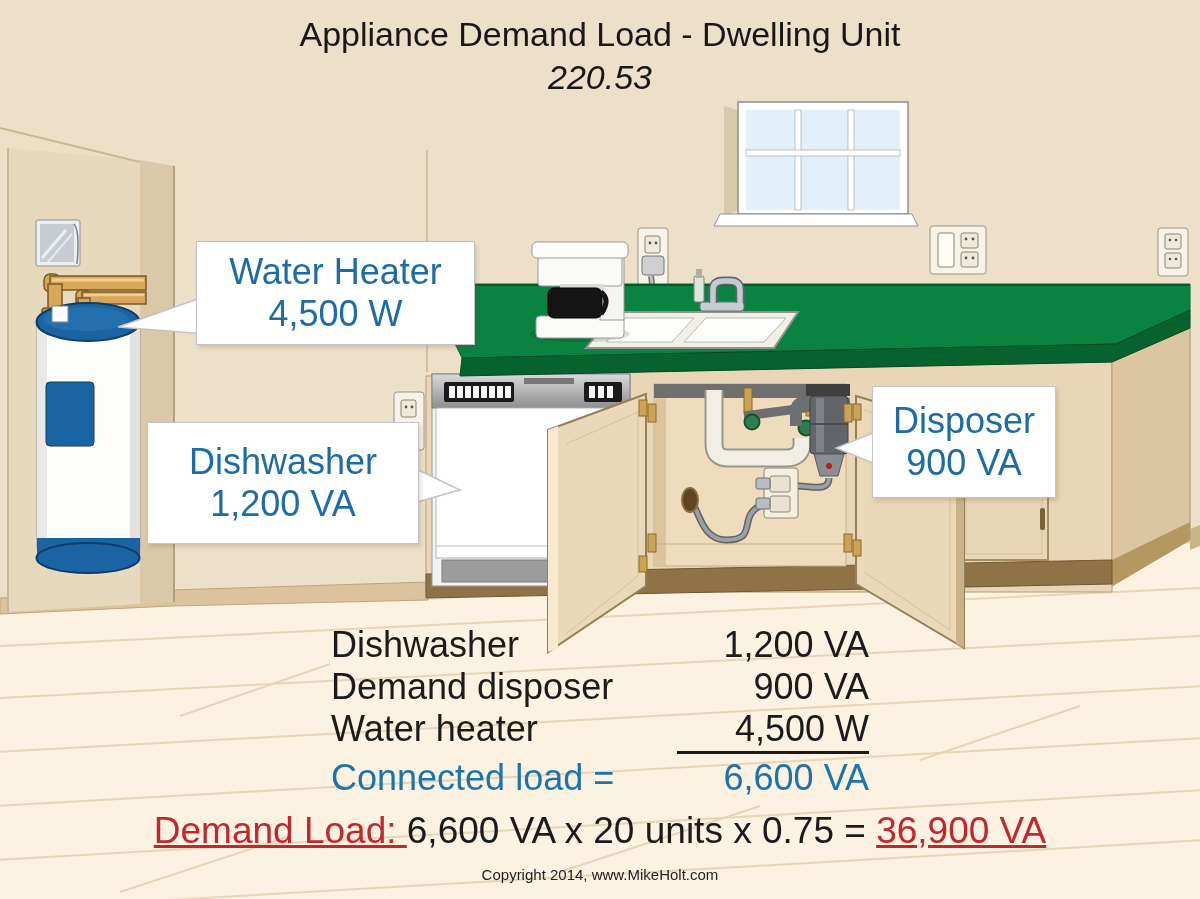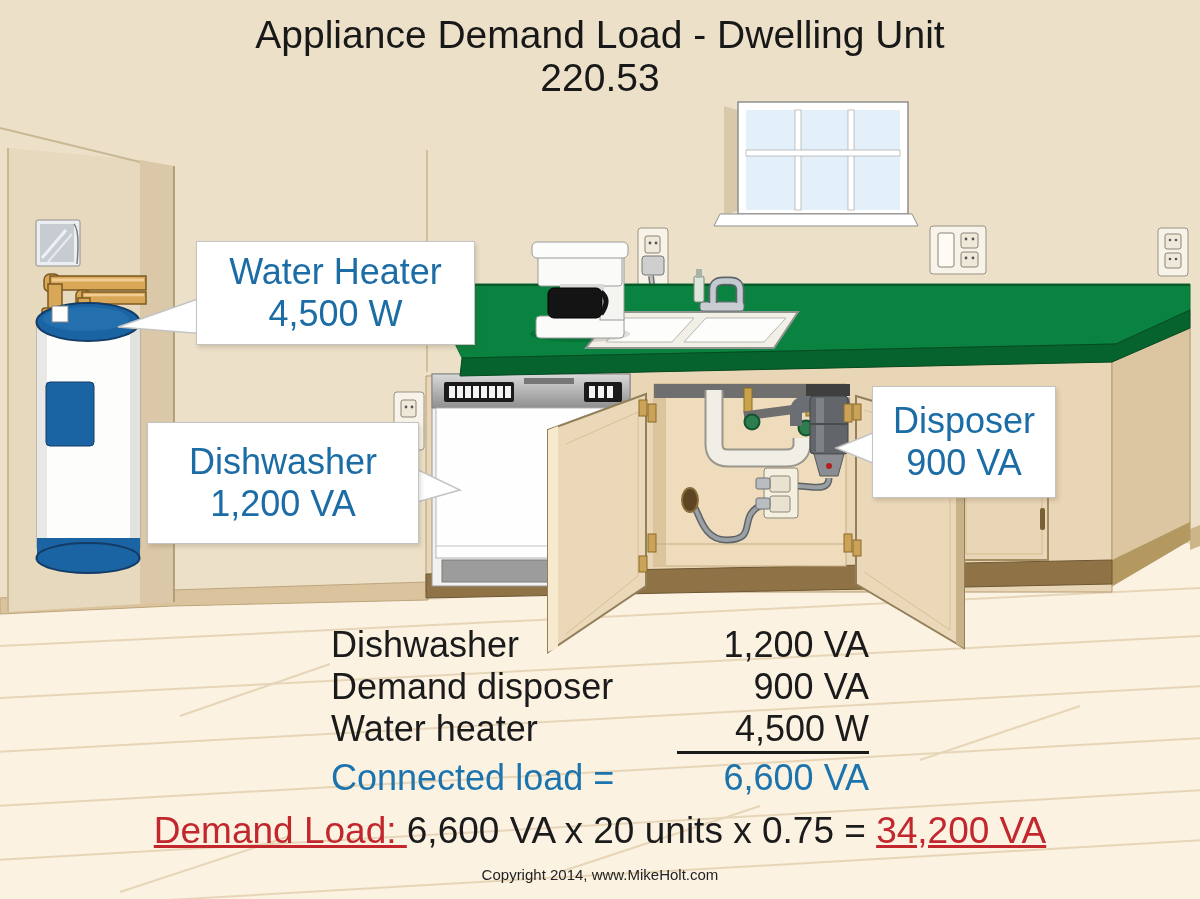--- a/index.html
+++ b/index.html
@@ -1,22 +1,22 @@
 <!DOCTYPE html>
 <html><head>
 <meta charset="utf-8">
 <style>
   html,body{margin:0;padding:0;background:#fff;}
   .stage{position:relative;width:1200px;height:899px;overflow:hidden;
          font-family:"Liberation Sans","DejaVu Sans",sans-serif;background:#fbf2e2;}
   .stage svg{position:absolute;left:0;top:0;}
 
   .title{position:absolute;top:13px;left:0;right:0;text-align:center;
-         font-size:39px;line-height:43px;color:#181818;}
-  .title .t2{}
+         font-size:34px;line-height:43px;color:#181818;}
+  .title .t2{font-style:italic;}
 
   .callout{position:absolute;background:#fff;border:1px solid #c3c3c3;
            box-shadow:2px 3px 4px rgba(90,70,40,.18);
            color:#1c6ca6;text-align:center;font-size:36px;line-height:1.17;
            display:flex;flex-direction:column;justify-content:center;box-sizing:border-box;}
   #co-water{left:196px;top:241px;width:279px;height:104px;}
   #co-dish{left:147px;top:422px;width:272px;height:122px;}
   #co-disp{left:872px;top:386px;width:184px;height:112px;}
 
   .loadtable{position:absolute;left:331px;top:624px;width:538px;
@@ -320,17 +320,17 @@
     <div class="lrow">
       <span class="lbl">Water heater</span>
       <span class="val u">4,500 W</span>
     </div>
     <div class="lrow total">
       <span class="lbl">Connected load =</span>
       <span class="val">6,600 VA</span>
     </div>
   </div>
 
-  <div class="demand"><span class="red">Demand Load: </span><span>6,600 VA x 20 units x 0.75 = </span><span class="red">34,200 VA</span></div>
+  <div class="demand"><span class="red">Demand Load: </span><span>6,600 VA x 20 units x 0.75 = </span><span class="red">36,900 VA</span></div>
 
   <div class="copyright">Copyright 2014, www.MikeHolt.com</div>
 
 </div>
 
 </body></html>

